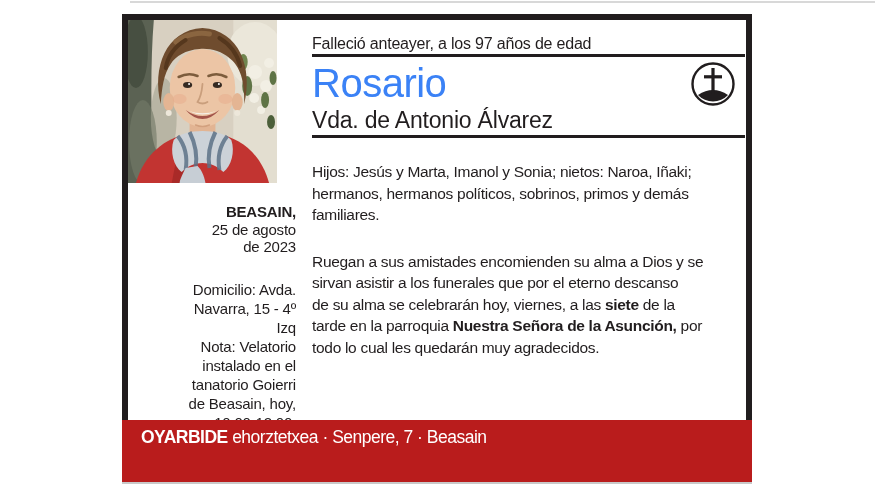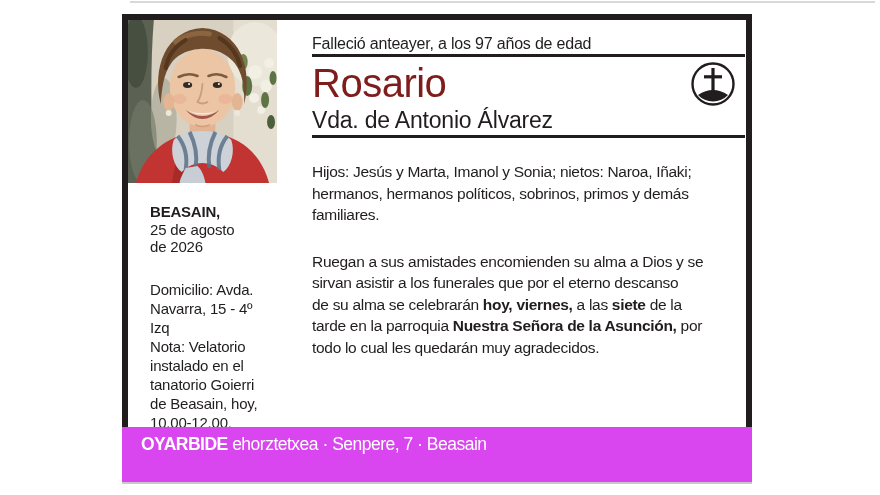--- a/index.html
+++ b/index.html
@@ -9,40 +9,40 @@
   }
   .top-hairline { position:absolute; left:130px; top:1px; width:745px; height:2px; background:#d8d8d8; }
   .card {
     position:absolute; left:122px; top:14px; width:630px; height:468px;
     background:#ffffff; border:6px solid #211d1e; box-sizing:border-box;
     box-shadow:0 2px 0 #c9c9c9;
   }
   .photo { position:absolute; left:0; top:0; width:149px; height:163px; overflow:hidden; }
   .photo svg { display:block; }
 
-  .leftcol { position:absolute; left:22px; top:183px; width:146px; }
+  .leftcol { position:absolute; left:22px; top:183px; width:146px;text-align:right; }
   .place   { font-weight:700; font-size:15px; line-height:17.5px; letter-spacing:-0.2px; }
   .date    { font-size:15px; line-height:17.5px; letter-spacing:-0.2px; white-space:pre-line; }
   .details { font-size:15px; line-height:19px; letter-spacing:-0.2px; white-space:pre-line; margin-top:24px; }
 
   .main { position:absolute; left:184px; top:14px; width:451px; }
   .pretitle { font-size:16px; line-height:20px; letter-spacing:-0.2px; }
   .rule { width:433px; height:3px; background:#211d1e; }
-  .name { font-size:40px; line-height:42px; letter-spacing:-0.5px; margin-top:5px; color:#7f1d1d; }
+  .name { font-size:40px; line-height:42px; letter-spacing:-0.5px; margin-top:5px; color:#3b82f6; }
   .relation { font-size:23px; line-height:22px; letter-spacing:-0.2px; margin-top:5px; }
   .rule-bottom { margin-top:4px; }
   .para { font-size:15.5px; line-height:21.5px; letter-spacing:-0.3px; white-space:pre-line; }
   .family { margin-top:23px; }
   .announcement { margin-top:25px; }
 
   .cross { position:absolute; left:562px; top:41px; width:46px; height:46px; }
 
   .footer {
-    position:absolute; left:-6px; bottom:-6px; width:630px; height:55px;
-    background:#d946ef; color:#ffffff; box-sizing:border-box;
+    position:absolute; left:-6px; bottom:-6px; width:630px; height:62px;
+    background:#b91c1c; color:#ffffff; box-sizing:border-box;
     padding:6px 0 0 19px; font-size:17.5px; line-height:22px; letter-spacing:-0.5px;
   }
   .footer .brand { font-weight:700; }
 </style>
 </head>
 <body>
 
 <div class="stage">
 
   <div class="top-hairline"></div>
@@ -104,21 +104,21 @@
         <ellipse cx="98" cy="79" rx="7" ry="5" fill="#e7ab8b" opacity="0.5"></ellipse>
         <path d="M58,90 Q75,102 92,90 Q84,99 75,99 Q66,99 58,90 Z" fill="#a3544a"></path>
         <path d="M61,91 Q75,98 89,91 Q75,95.5 61,91 Z" fill="#f4efe6"></path>
         <path d="M68,105 Q75,108 82,105" stroke="#d2a07e" stroke-width="1.5" fill="none" stroke-linecap="round"></path>
       </svg>
     </div>
 
     <div class="leftcol">
       <div class="place">BEASAIN,</div>
       <div class="date">25 de agosto
-de 2026</div>
+de 2023</div>
       <div class="details">Domicilio: Avda.
 Navarra, 15 - 4º
 Izq
 Nota: Velatorio
 instalado en el
 tanatorio Goierri
 de Beasain, hoy,
 10.00-12.00.</div>
     </div>
 
@@ -128,21 +128,21 @@
       <div class="name">
         <div>Rosario</div>
       </div>
       <div class="relation">Vda. de Antonio Álvarez</div>
       <div class="rule rule-bottom"></div>
       <div class="para family">Hijos: Jesús y Marta, Imanol y Sonia; nietos: Naroa, Iñaki;
 hermanos, hermanos políticos, sobrinos, primos y demás
 familiares.</div>
       <div class="para announcement"><span>Ruegan a sus amistades encomienden su alma a Dios y se
 sirvan asistir a los funerales que por el eterno descanso
-de su alma se celebrarán </span><span style="font-weight: 700;">hoy, viernes,</span><span> a las </span><span style="font-weight: 700;">siete</span><span> de la
+de su alma se celebrarán </span><span style="font-weight: 400;">hoy, viernes,</span><span> a las </span><span style="font-weight: 700;">siete</span><span> de la
 tarde en la parroquia </span><span style="font-weight: 700;">Nuestra Señora de la Asunción,</span><span> por
 todo lo cual les quedarán muy agradecidos.</span></div>
     </div>
 
     <div class="cross">
       <svg width="46" height="46" viewBox="0 0 46 46">
         <circle cx="23" cy="23" r="20.5" fill="none" stroke="#211d1e" stroke-width="2.4"></circle>
         <path d="M8,34 Q23,24 38,34 A20.5,20.5 0 0 1 8,34 Z" fill="#211d1e"></path>
         <rect x="21.4" y="7" width="3.2" height="26" fill="#211d1e"></rect>
         <rect x="14" y="14.2" width="18" height="3.2" fill="#211d1e"></rect>

